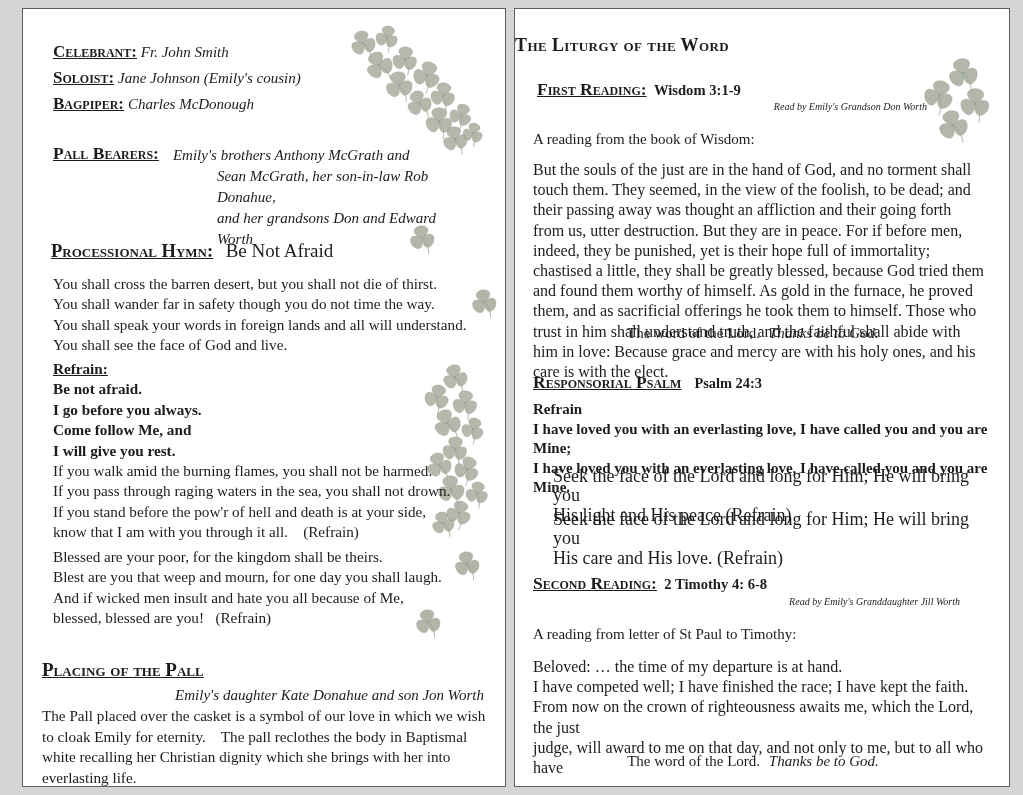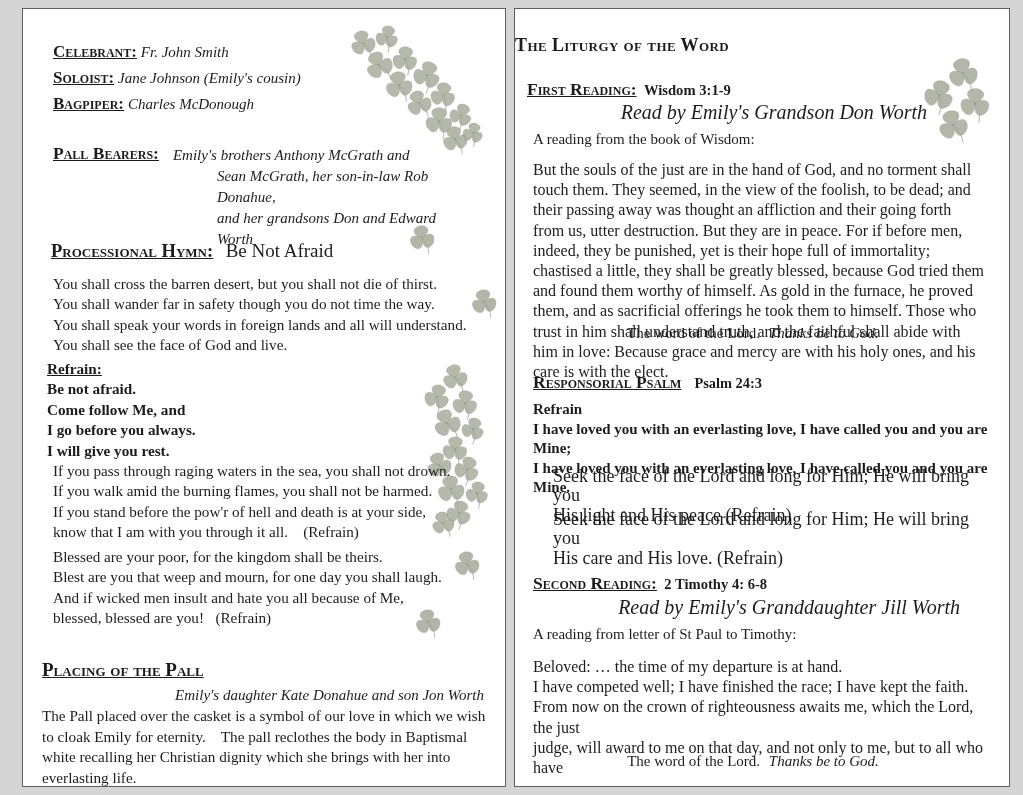--- a/index.html
+++ b/index.html
@@ -117,21 +117,21 @@
     font-weight: bold;
     text-decoration: underline;
     font-size: 17.5px;
   }
   .reading-head .cite {
     font-weight: bold;
     font-size: 14.6px;
   }
   .reader {
     font-style: italic;
-    font-size: 20px;
+    font-size: 10px;
     text-align: right;
   }
   .scripture {
     font-size: 16px;
     line-height: 20.2px;
     text-align: left;
   }
   .intro-line { font-size: 15px; }
   .word-lord {
     font-size: 15px;
@@ -441,31 +441,31 @@
         <span class="song" style="margin-left:8px;">Be Not Afraid</span>
       </div>
 
       <div class="blk verse" style="left:30px; top:265px; width:420px;">
         <div>You shall cross the barren desert, but you shall not die of thirst.</div>
         <div>You shall wander far in safety though you do not time the way.</div>
         <div>You shall speak your words in foreign lands and all will understand.</div>
         <div>You shall see the face of God and live.</div>
       </div>
 
-      <div class="blk refrain" style="left:24px; top:350px; width:360px;">
+      <div class="blk refrain" style="left:30px; top:350px; width:360px;">
         <div class="rhead">Refrain:</div>
         <div>Be not afraid.</div>
+        <div>I go before you always.</div>
         <div>Come follow Me, and</div>
-        <div>I go before you always.</div>
         <div>I will give you rest.</div>
       </div>
 
       <div class="blk verse" style="left:30px; top:452px; width:420px;">
+        <div>If you walk amid the burning flames, you shall not be harmed.</div>
         <div>If you pass through raging waters in the sea, you shall not drown.</div>
-        <div>If you walk amid the burning flames, you shall not be harmed.</div>
         <div>If you stand before the pow'r of hell and death is at your side,</div>
         <div style="white-space:pre;">know that I am with you through it all.    (Refrain)</div>
       </div>
 
       <div class="blk verse" style="left:30px; top:538px; width:420px;">
         <div>Blessed are your poor, for the kingdom shall be theirs.</div>
         <div>Blest are you that weep and mourn, for one day you shall laugh.</div>
         <div>And if wicked men insult and hate you all because of Me,</div>
         <div style="white-space:pre;">blessed, blessed are you!   (Refrain)</div>
       </div>
@@ -512,21 +512,21 @@
                   <path d="M 0 0 C -9.36 -3.9, -12.35 -13.26, 0 -14.560000000000002 C 12.35 -13.26, 9.36 -3.9, 0 0 Z" fill="#a3a99a" fill-opacity="0.84" stroke="#8e9488" stroke-width="0.5" stroke-opacity="0.5" transform="translate(34,74) rotate(240)"></path>
                   <circle cx="34" cy="74" r="1.17" fill="#8e9488" fill-opacity="0.5"></circle>
                 </g>
               </g>
             </svg>
         </div>
       </div>
 
       <div class="blk page-title" style="left:0; top:26px; width:100%;">The Liturgy of the Word</div>
 
-      <div class="blk reading-head" style="left:12px; top:70px; width:400px;">
+      <div class="blk reading-head" style="left:22px; top:70px; width:400px;">
         <span class="lbl">First Reading:</span>
         <span class="cite" style="margin-left:3px;">Wisdom 3:1-9</span>
       </div>
       <div class="blk reader" style="left:18px; top:92px; width:394px;">Read by Emily's Grandson Don Worth</div>
       <div class="blk intro-line" style="left:18px; top:122px; width:420px;">A reading from the book of Wisdom:</div>
       <div class="blk scripture" style="left:18px; top:151px; width:452px;">But the souls of the just are in the hand of God, and no torment shall touch them. They seemed, in the view of the foolish, to be dead; and their passing away was thought an affliction and their going forth from us, utter destruction. But they are in peace. For if before men, indeed, they be punished, yet is their hope full of immortality; chastised a little, they shall be greatly blessed, because God tried them and found them worthy of himself. As gold in the furnace, he proved them, and as sacrificial offerings he took them to himself. Those who trust in him shall understand truth, and the faithful shall abide with him in love: Because grace and mercy are with his holy ones, and his care is with the elect.</div>
       <div class="blk word-lord" style="left:18px; top:316px; width:440px; text-align:center;">
         <span>The word of the Lord.</span>
         <span class="bold-ital" style="margin-left:5px;">Thanks be to God.</span>
       </div>

